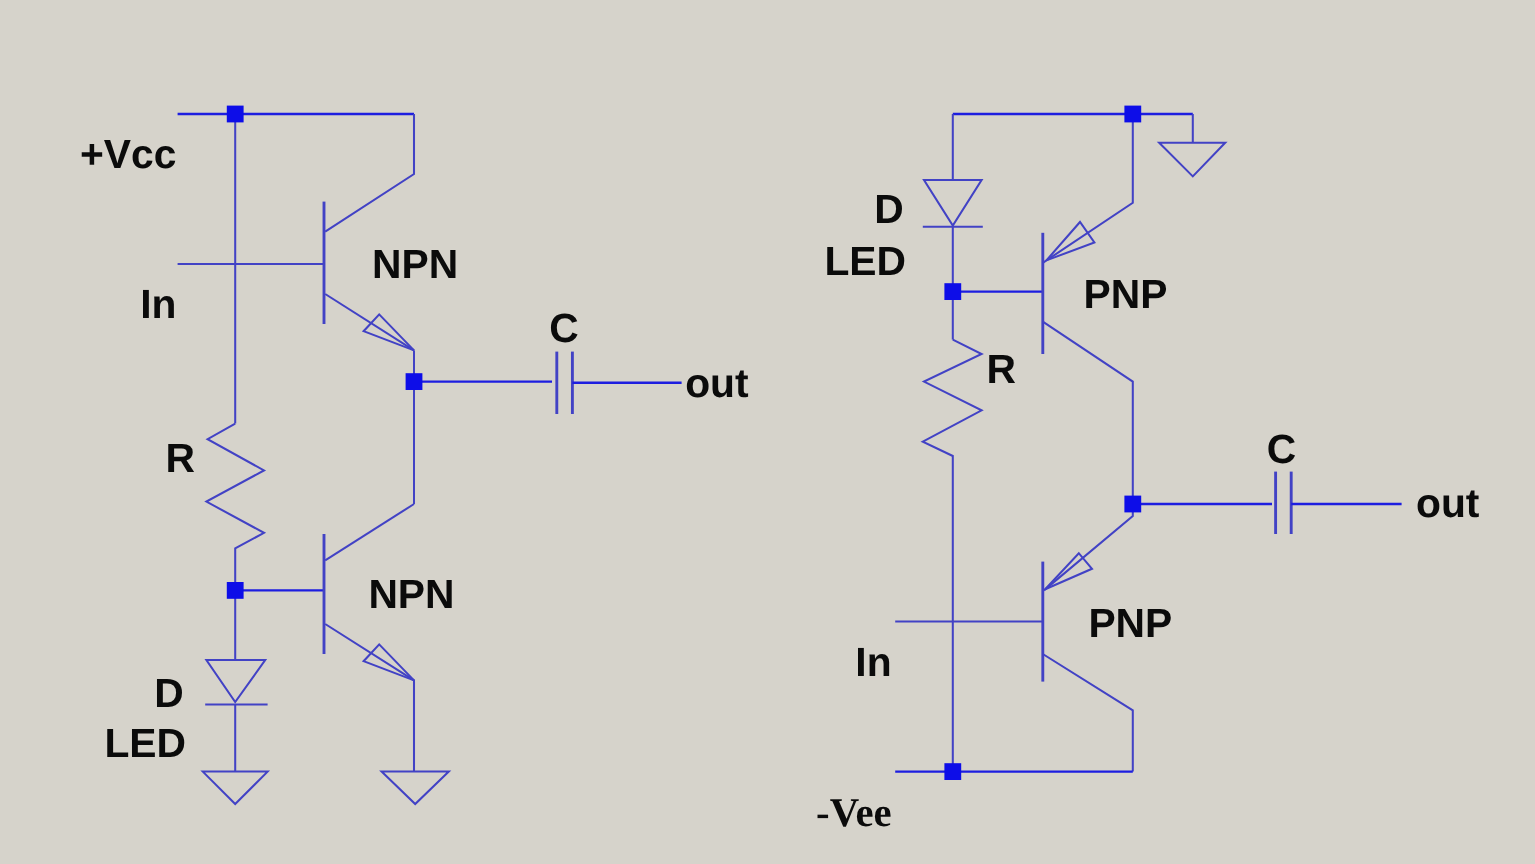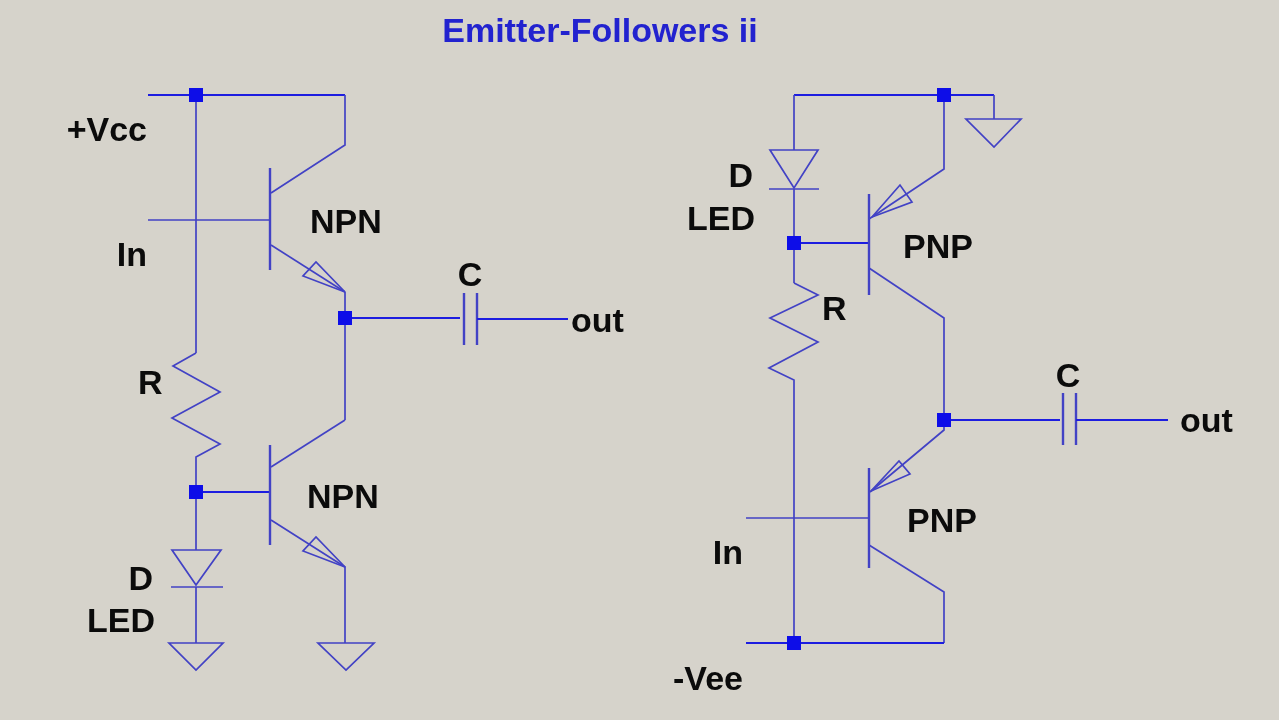--- a/index.html
+++ b/index.html
@@ -150,35 +150,34 @@
 
       <path class="bright" d="M746 643 H944"></path>
 
       <rect class="dot" x="937" y="88" width="14" height="14"></rect>
       <rect class="dot" x="787" y="236" width="14" height="14"></rect>
       <rect class="dot" x="937" y="413" width="14" height="14"></rect>
       <rect class="dot" x="787" y="636" width="14" height="14"></rect>
     </g>
   </svg>
 
-  <div id="title">Emitter-Followers ii</div>
 
   <div class="lbl right" style="left:45px;  top:80px;  width:102px;">+Vcc</div>
   <div class="lbl right" style="left:45px;  top:205px; width:102px;">In</div>
   <div class="lbl" style="left:138px; top:365px;">R</div>
   <div class="lbl right" style="left:93px;  top:529px; width:60px;">D</div>
   <div class="lbl right" style="left:75px;  top:571px; width:80px;">LED</div>
   <div class="lbl" style="left:310px; top:204px;">NPN</div>
   <div class="lbl" style="left:307px; top:479px;">NPN</div>
   <div class="lbl center" style="left:450px; top:257px; width:40px;">C</div>
   <div class="lbl" style="left:571px; top:303px;">out</div>
 
   <div class="lbl right" style="left:693px; top:126px; width:60px;">D</div>
   <div class="lbl right" style="left:675px; top:169px; width:80px;">LED</div>
   <div class="lbl" style="left:822px; top:291px;">R</div>
   <div class="lbl right" style="left:643px; top:503px; width:100px;">In</div>
-  <div class="lbl right" style="left:643px; top:629px; width:100px;">-Vee</div>
+  <div class="lbl right" style="left:643px; top:629px; width:100px;font-family:Liberation Serif, serif;">-Vee</div>
   <div class="lbl" style="left:903px; top:229px;">PNP</div>
   <div class="lbl" style="left:907px; top:503px;">PNP</div>
   <div class="lbl center" style="left:1048px;top:358px; width:40px;">C</div>
   <div class="lbl" style="left:1180px;top:403px;">out</div>
 
 </div>
 
 </body></html>

